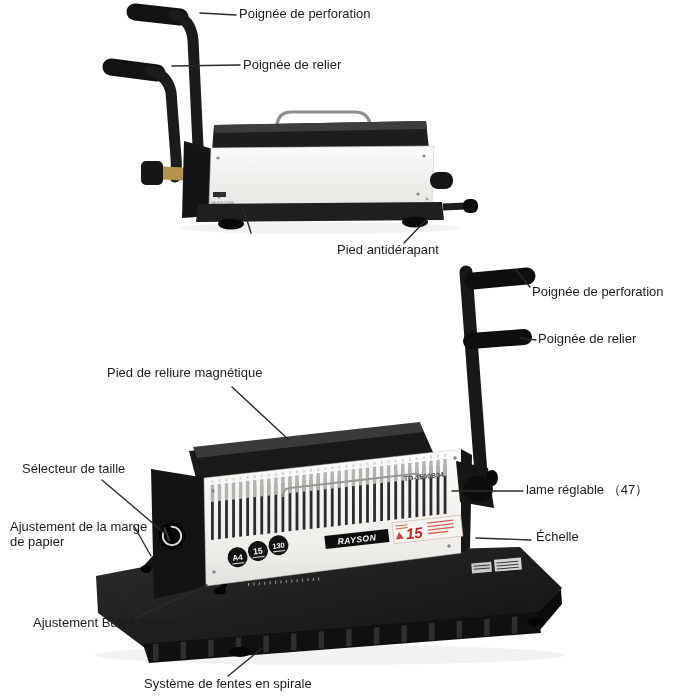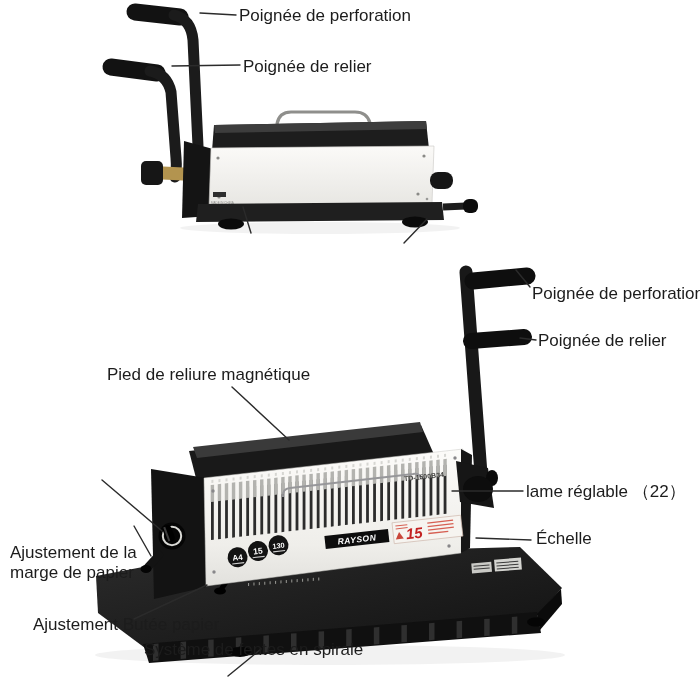--- a/index.html
+++ b/index.html
@@ -1,20 +1,20 @@
 <!DOCTYPE html>
 <html><head>
 <meta charset="utf-8">
 <style>
   html,body{margin:0;padding:0;background:#ffffff;}
   #stage{position:relative;width:700px;height:700px;background:#ffffff;overflow:hidden;
          font-family:"Liberation Sans", sans-serif;}
   #art{position:absolute;left:0;top:0;}
-  .lbl{position:absolute;font-size:17px;line-height:1.18;color:#1c1c1c;white-space:nowrap;}
-  .lbl.wrap{white-space:normal;width:142px;margin-top:24px;}
+  .lbl{position:absolute;font-size:13px;line-height:1.18;color:#1c1c1c;white-space:nowrap;}
+  .lbl.wrap{white-space:normal;width:142px;}
 </style>
 </head>
 <body>
 
 <div id="stage">
 
 <svg id="art" width="700" height="700" viewBox="0 0 700 700">
   <defs>
     <linearGradient id="gP" x1="0" y1="0" x2="0" y2="1">
       <stop offset="0" stop-color="#fbfaf8"></stop>
@@ -352,22 +352,24 @@
     <line x1="134" y1="526" x2="151" y2="556"></line>
     <line x1="452" y1="491" x2="523" y2="491"></line>
     <line x1="476" y1="538" x2="531" y2="540"></line>
     <line x1="134" y1="619" x2="207" y2="585"></line>
     <line x1="261" y1="649" x2="228" y2="676"></line>
   </g>
 </svg>
 
 <div class="lbl" style="left:239px;top:6px">Poignée de perforation</div>
 <div class="lbl" style="left:243px;top:57px">Poignée de relier</div>
+<div class="lbl" style="left:337px;top:242px">Pied antidérapant</div>
 <div class="lbl" style="left:532px;top:284px">Poignée de perforation</div>
 <div class="lbl" style="left:538px;top:331px">Poignée de relier</div>
 <div class="lbl" style="left:107px;top:365px">Pied de reliure magnétique</div>
+<div class="lbl" style="left:22px;top:461px">Sélecteur de taille</div>
 <div class="lbl wrap" style="left:10px;top:519px">Ajustement de la marge de papier</div>
-<div class="lbl" style="left:526px;top:482px">lame réglable （22）</div>
+<div class="lbl" style="left:526px;top:482px">lame réglable （47）</div>
 <div class="lbl" style="left:536px;top:529px">Échelle</div>
 <div class="lbl" style="left:33px;top:615px">Ajustement Butée papier</div>
-<div class="lbl" style="left:144px;top:640px">Système de fentes en spirale</div>
+<div class="lbl" style="left:144px;top:676px">Système de fentes en spirale</div>
 
 </div>
 
 </body></html>

